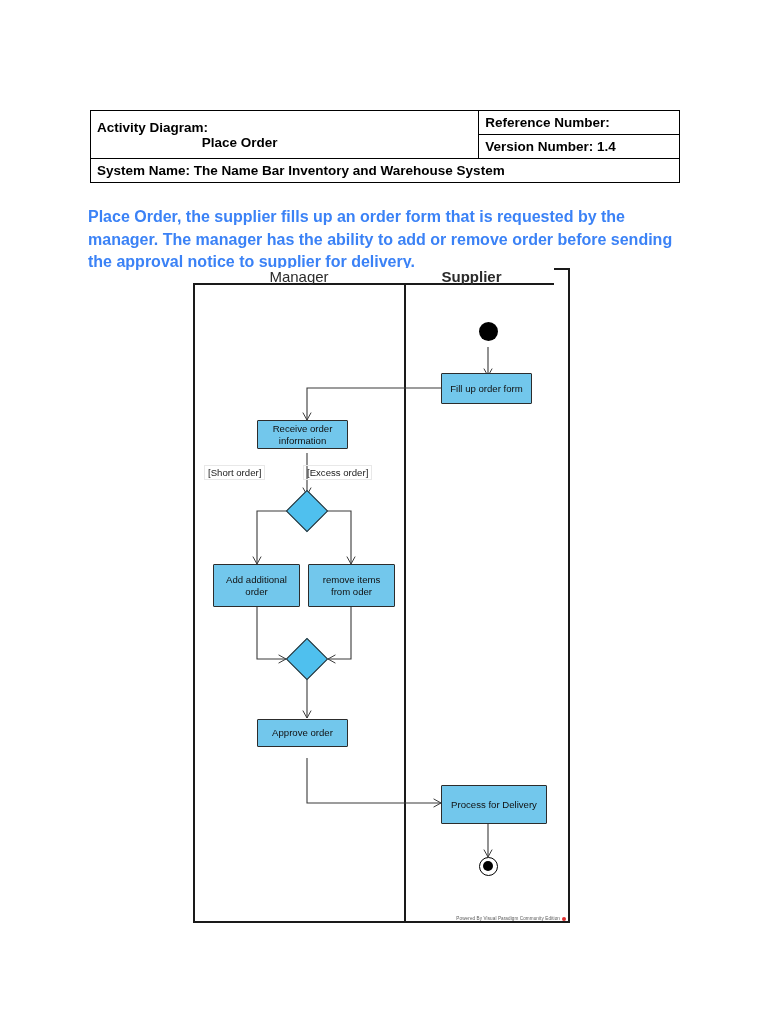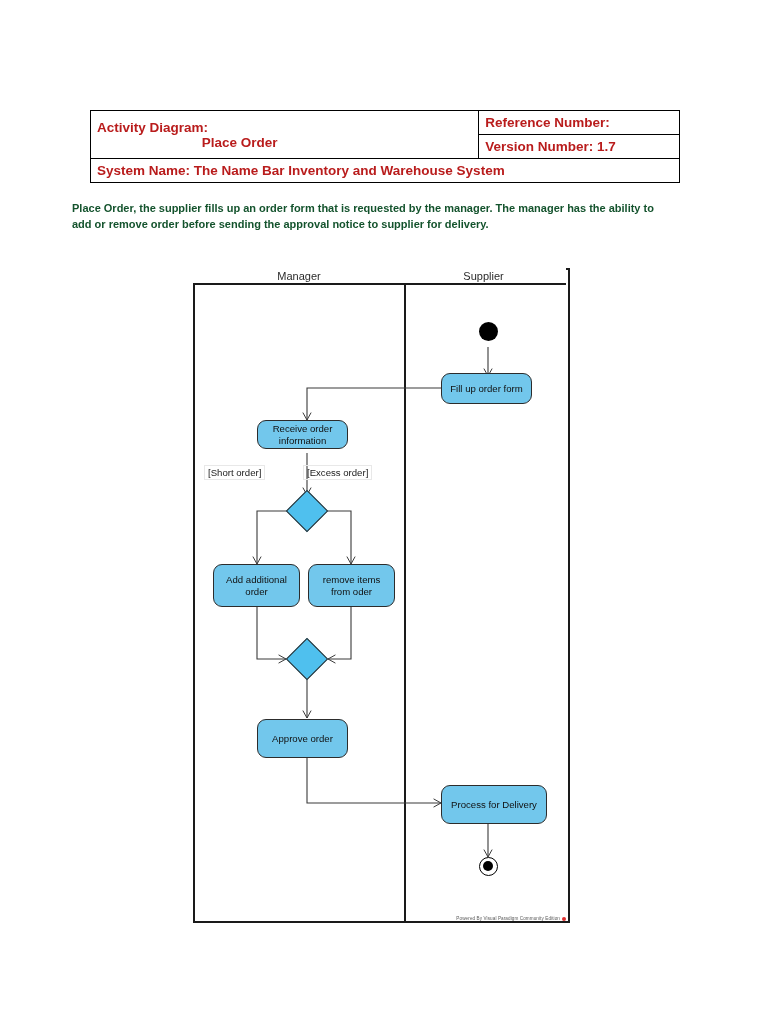--- a/index.html
+++ b/index.html
@@ -17,46 +17,46 @@
 
   
   #header-table {
     position: absolute;
     left: 90px;
     top: 110px;
     width: 590px;
     border-collapse: collapse;
     font-size: 13.5px;
     font-weight: bold;
-    color: #b91c1c;
+    color: #000000;
   }
   #header-table td {
     border: 1px solid #000;
     padding: 2px 6px;
     vertical-align: middle;
     height: 19px;
   }
   .hdr-left { width: 392px; }
   .hdr-right { width: 196px; }
   .hdr-title-sub {
     text-align: center;
     padding-right: 90px;
   }
   .hdr-sys { font-weight: bold; }
 
   
   #description {
     position: absolute;
-    left: 72px;
+    left: 88px;
     top: 190px;
     width: 592px;
-    font-size: 11px;
+    font-size: 16px;
     font-weight: bold;
     line-height: 1.42;
-    color: #14532d;
+    color: #3b82f6;
   }
 
   
   #diagram {
     position: absolute;
     left: 193px;
     top: 268px;
     width: 377px;
     height: 655px;
   }
@@ -66,43 +66,43 @@
     border: 2px solid #1a1a1a;
     box-sizing: border-box;
     background: #fff;
   }
   .lane-header {
     position: absolute;
     top: 0;
     height: 17px;
     line-height: 17px;
     text-align: center;
-    font-size: 11px;
+    font-size: 15px;
     color: #2b2b2b;
     border-bottom: 2px solid #1a1a1a;
     box-sizing: border-box;
     background: #fff;
   }
   #lane-header-manager { left: 0; width: 212px; }
-  #lane-header-supplier { left: 208px; width: 165px; }
+  #lane-header-supplier { left: 196px; width: 165px; font-weight: bold; }
   #lane-divider {
     position: absolute;
     left: 211px;
     top: 0;
     width: 2px;
     height: 100%;
     background: #1a1a1a;
   }
 
   
   .node {
     position: absolute;
     background: #72c7ec;
     border: 1px solid #2c2c2c;
-    border-radius: 9px;
+    border-radius: 1px;
     box-sizing: border-box;
     display: flex;
     align-items: center;
     justify-content: center;
     text-align: center;
     font-size: 9.6px;
     color: #111;
     line-height: 1.25;
     padding: 2px 4px;
   }
@@ -189,21 +189,21 @@
 <table id="header-table">
   <tbody>
       <tr>
     <td class="hdr-left" rowspan="2">
       <div>Activity Diagram:</div>
       <div class="hdr-title-sub">Place Order</div>
     </td>
     <td class="hdr-right">Reference Number:</td>
   </tr>
   <tr>
-    <td class="hdr-right">Version Number: 1.7</td>
+    <td class="hdr-right">Version Number: 1.4</td>
   </tr>
   <tr>
     <td class="hdr-sys" colspan="2">System Name: The Name Bar Inventory and Warehouse System</td>
   </tr>
 </tbody>
   </table>
 
 <p id="description">Place Order, the supplier fills up an order form that is requested by the manager. The manager has the ability to add or remove order before sending the approval notice to supplier for delivery.</p>
 
 <div id="diagram">
@@ -253,21 +253,21 @@
   <div class="guard" style="left:11px; top:197px;">[Short order]</div>
   <div class="guard" style="left:110px; top:197px;">[Excess order]</div>
 
   <div class="diamond" style="left:99px; top:228px;"></div>
 
   <div class="node" style="left:115px; top:296px; width:87px; height:43px;">remove items from oder</div>
   <div class="node" style="left:20px; top:296px; width:87px; height:43px;">Add additional order</div>
 
   <div class="diamond" style="left:99px; top:376px;"></div>
 
-  <div class="node" style="left:64px; top:451px; width:91px; height:39px;">Approve order</div>
+  <div class="node" style="left:64px; top:451px; width:91px; height:28px;">Approve order</div>
 
   <div class="node" style="left:248px; top:517px; width:106px; height:39px;">Process for Delivery</div>
 
   <div id="final-node" style="left:286px; top:589px;"></div>
 
   <div id="watermark">
     <span>Powered By Visual Paradigm Community Edition</span><span id="watermark-dot"></span>
   </div>
 
 </div>

